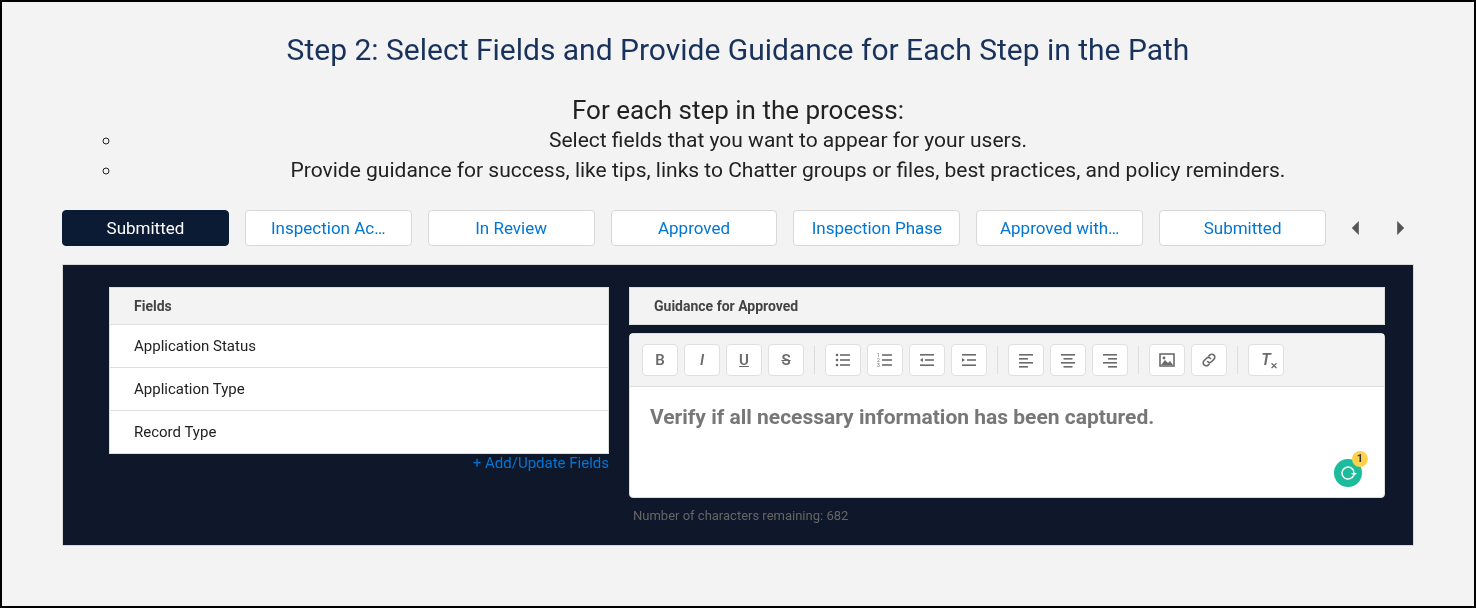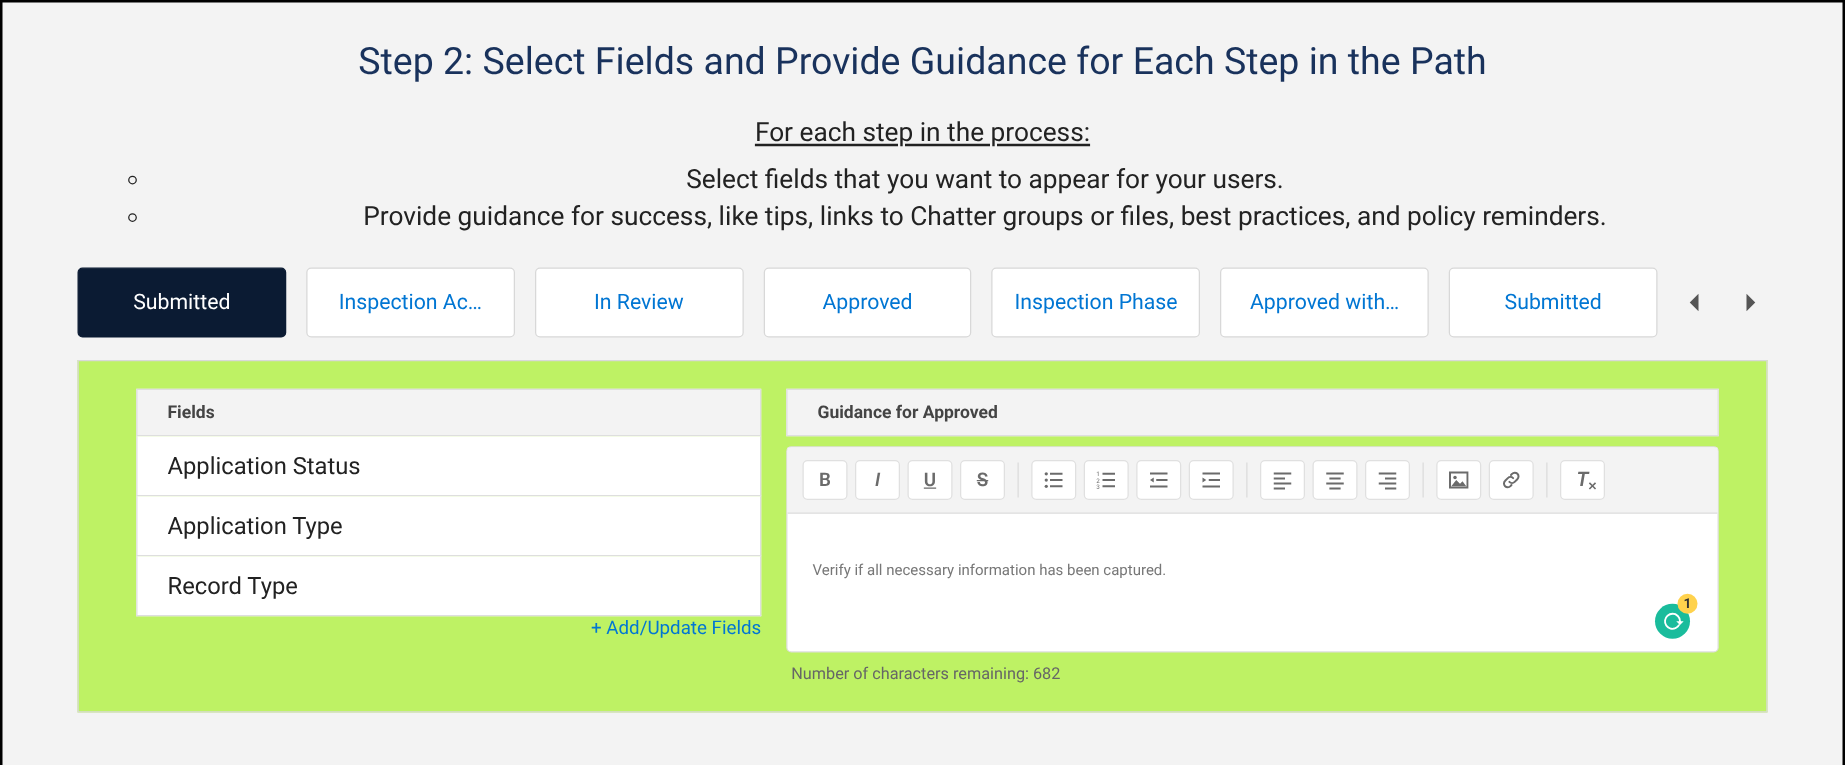--- a/index.html
+++ b/index.html
@@ -17,24 +17,23 @@
   }
   .title {
     text-align: center;
     color: #19325c;
     font-size: 30px;
     font-weight: 400;
     margin: 10px 0 28px 0;
   }
   .intro {
     text-align: center;
-    font-size: 21px;
+    font-size: 26px;
     color: #222;
-    margin-bottom: 10px;
-    text-decoration: underline;
+    margin-bottom: 0;
   }
   .bullets {
     list-style-type: circle;
     margin: 0 0 24px 60px;
     padding-left: 40px;
     text-align: center;
   }
   .bullets li {
     font-size: 21px;
     color: #222;
@@ -42,21 +41,21 @@
   }
   .tabs-row {
     display: flex;
     align-items: center;
     gap: 16px;
     padding: 0 40px 18px 40px;
     position: relative;
   }
   .tab {
     flex: 1;
-    height: 56px;
+    height: 36px;
     display: flex;
     align-items: center;
     justify-content: center;
     border: 1px solid #d8d8d8;
     background: #fff;
     color: #0176d3;
     font-size: 17px;
     border-radius: 4px;
     cursor: pointer;
     white-space: nowrap;
@@ -75,23 +74,23 @@
     display: flex;
     align-items: center;
     justify-content: center;
     color: #555;
     cursor: pointer;
   }
   .tab-arrow svg { width: 14px; height: 14px; fill: #555; }
 
   .panel {
     border: 1px solid #d8d8d8;
-    background: #bef264;
+    background: #0f172a;
     margin: 0 40px;
-    padding: 22px 38px 22px 46px;
+    padding: 22px 28px 22px 46px;
     display: flex;
     gap: 20px;
   }
   .col { display: flex; flex-direction: column; }
   .col.fields { width: 500px; }
   .col.guidance { flex: 1; }
 
   .list-header {
     background: #f3f3f3;
     border: 1px solid #dedede;
@@ -99,21 +98,21 @@
     padding: 10px 24px;
     font-size: 14px;
     font-weight: 700;
     color: #444;
   }
   .list-item {
     background: #fff;
     border: 1px solid #dedede;
     border-top: none;
     padding: 12px 24px;
-    font-size: 19px;
+    font-size: 15px;
     color: #222;
   }
   .add-link {
     color: #0176d3;
     font-size: 15px;
     cursor: pointer;
     padding-left: 2px;
     text-align: right;
   }
 
@@ -149,24 +148,23 @@
   }
   .tb-btn svg { width: 16px; height: 16px; fill: #6b6b6b; }
   .tb-btn .txt { font-size: 15px; font-weight: 600; color: #6b6b6b; }
 
   .rte-body {
     min-height: 110px;
     padding: 18px 20px 10px 20px;
     position: relative;
   }
   .rte-body .content {
-    font-size: 12px;
+    font-size: 21px;
     color: #777;
-    font-weight: 400;
-    margin-top: 20px;
+    font-weight: 700;
   }
   .grammarly {
     position: absolute;
     right: 18px;
     bottom: 10px;
     width: 32px;
     height: 32px;
   }
   .grammarly .circle {
     width: 28px; height: 28px;

